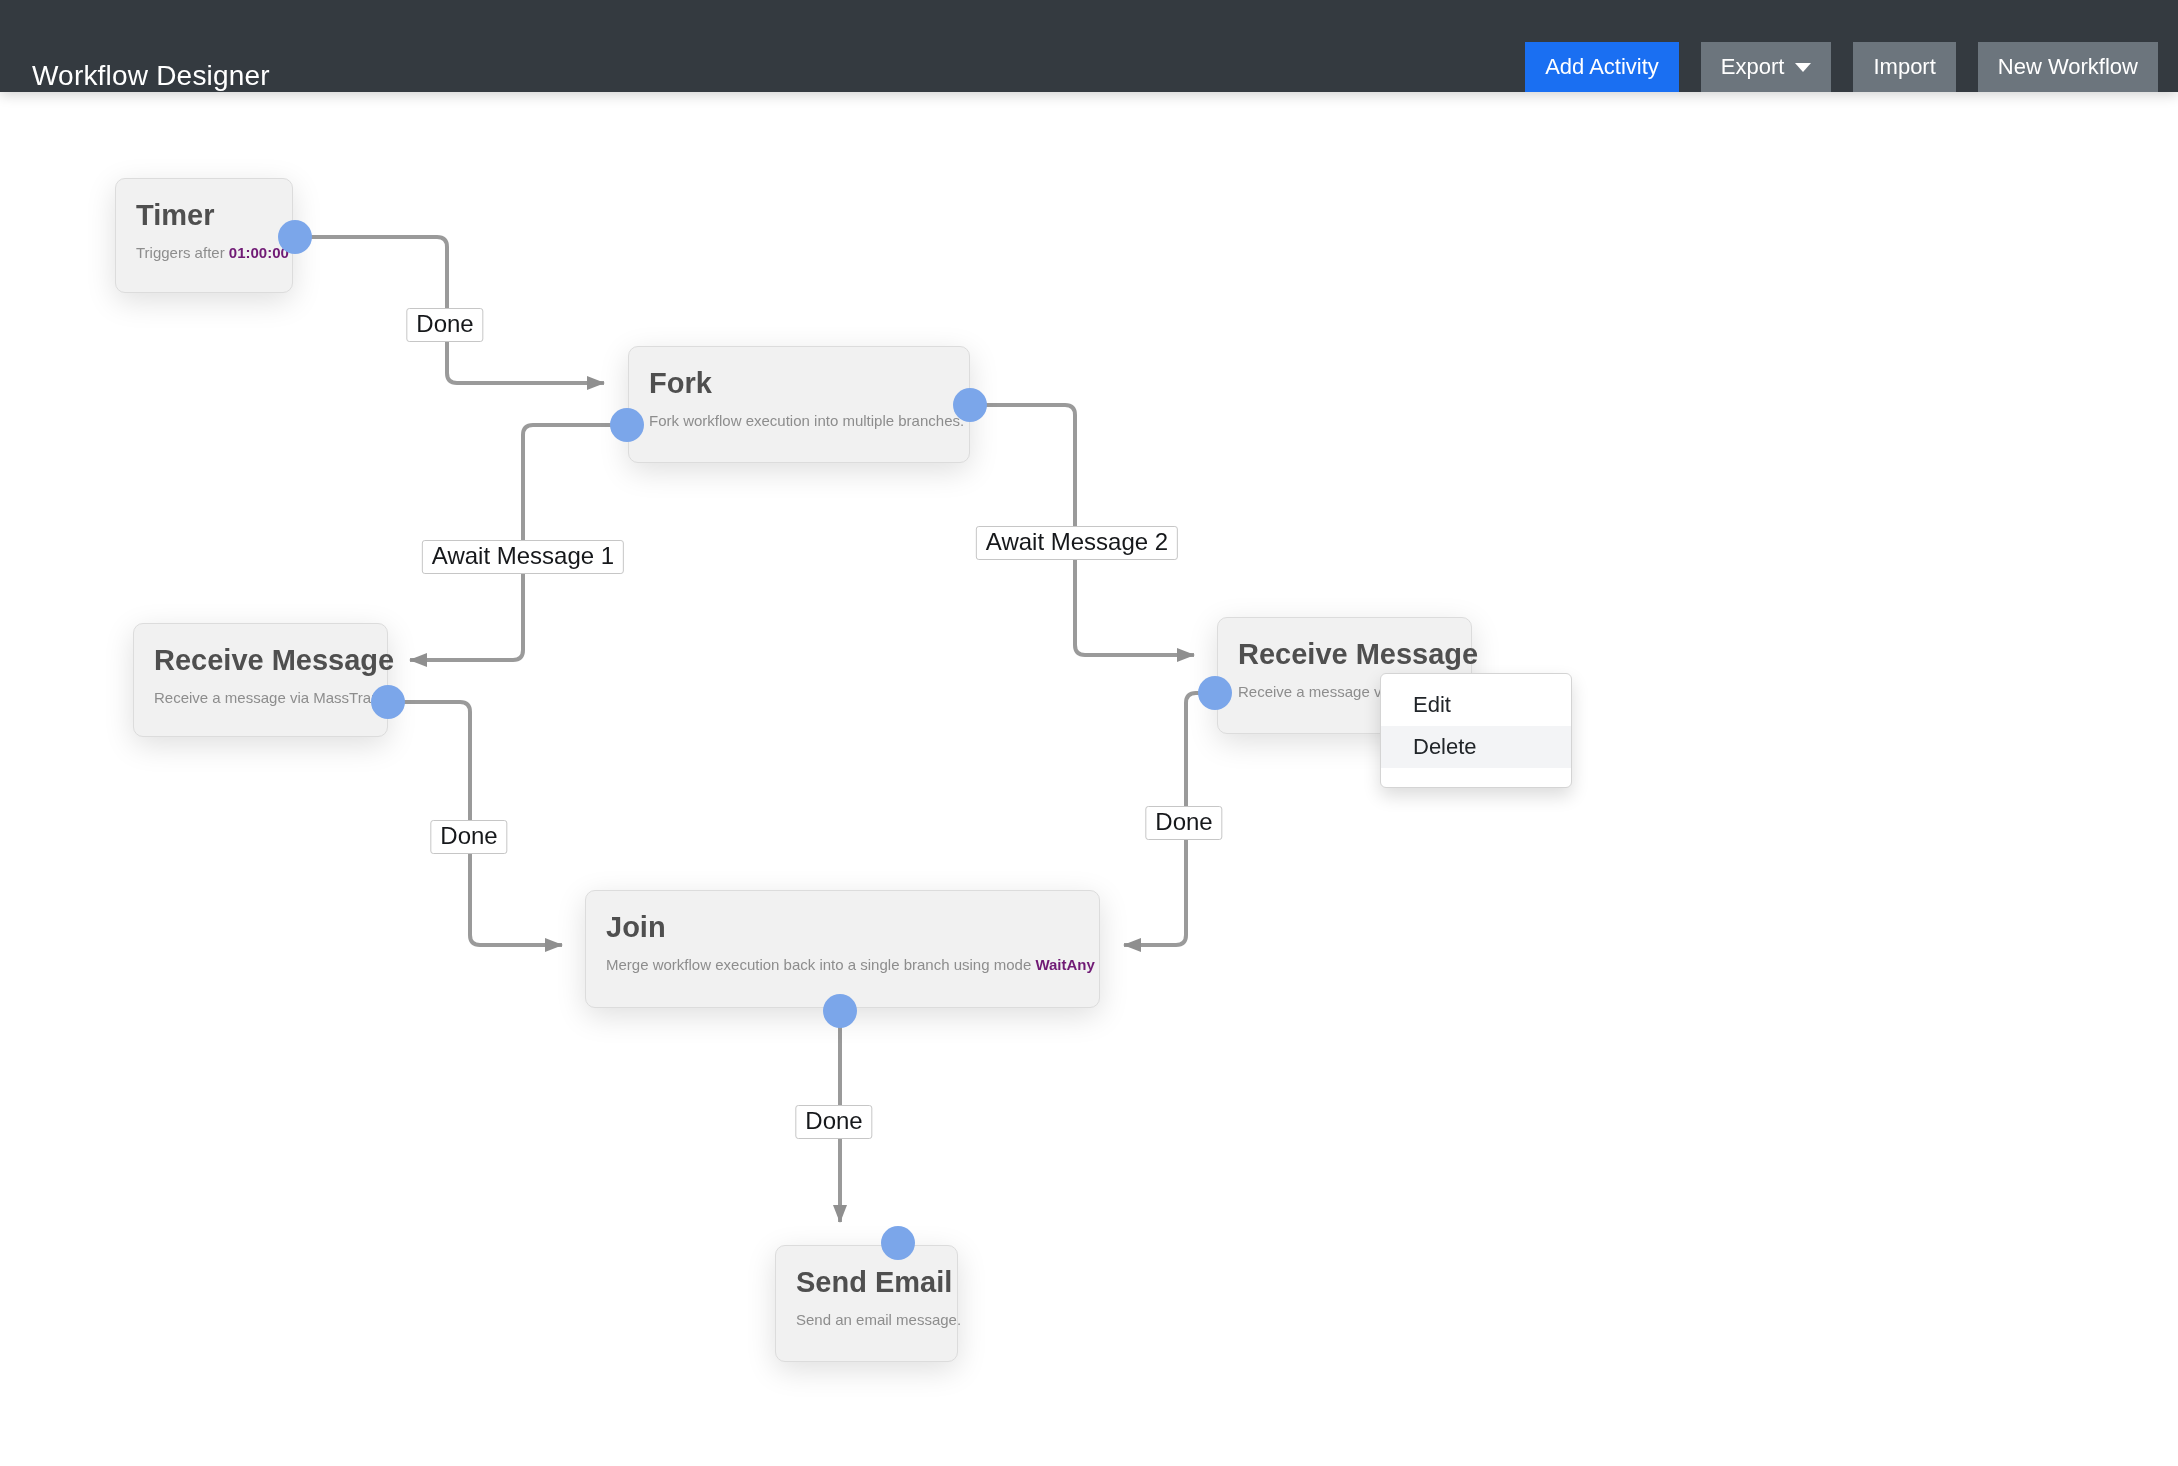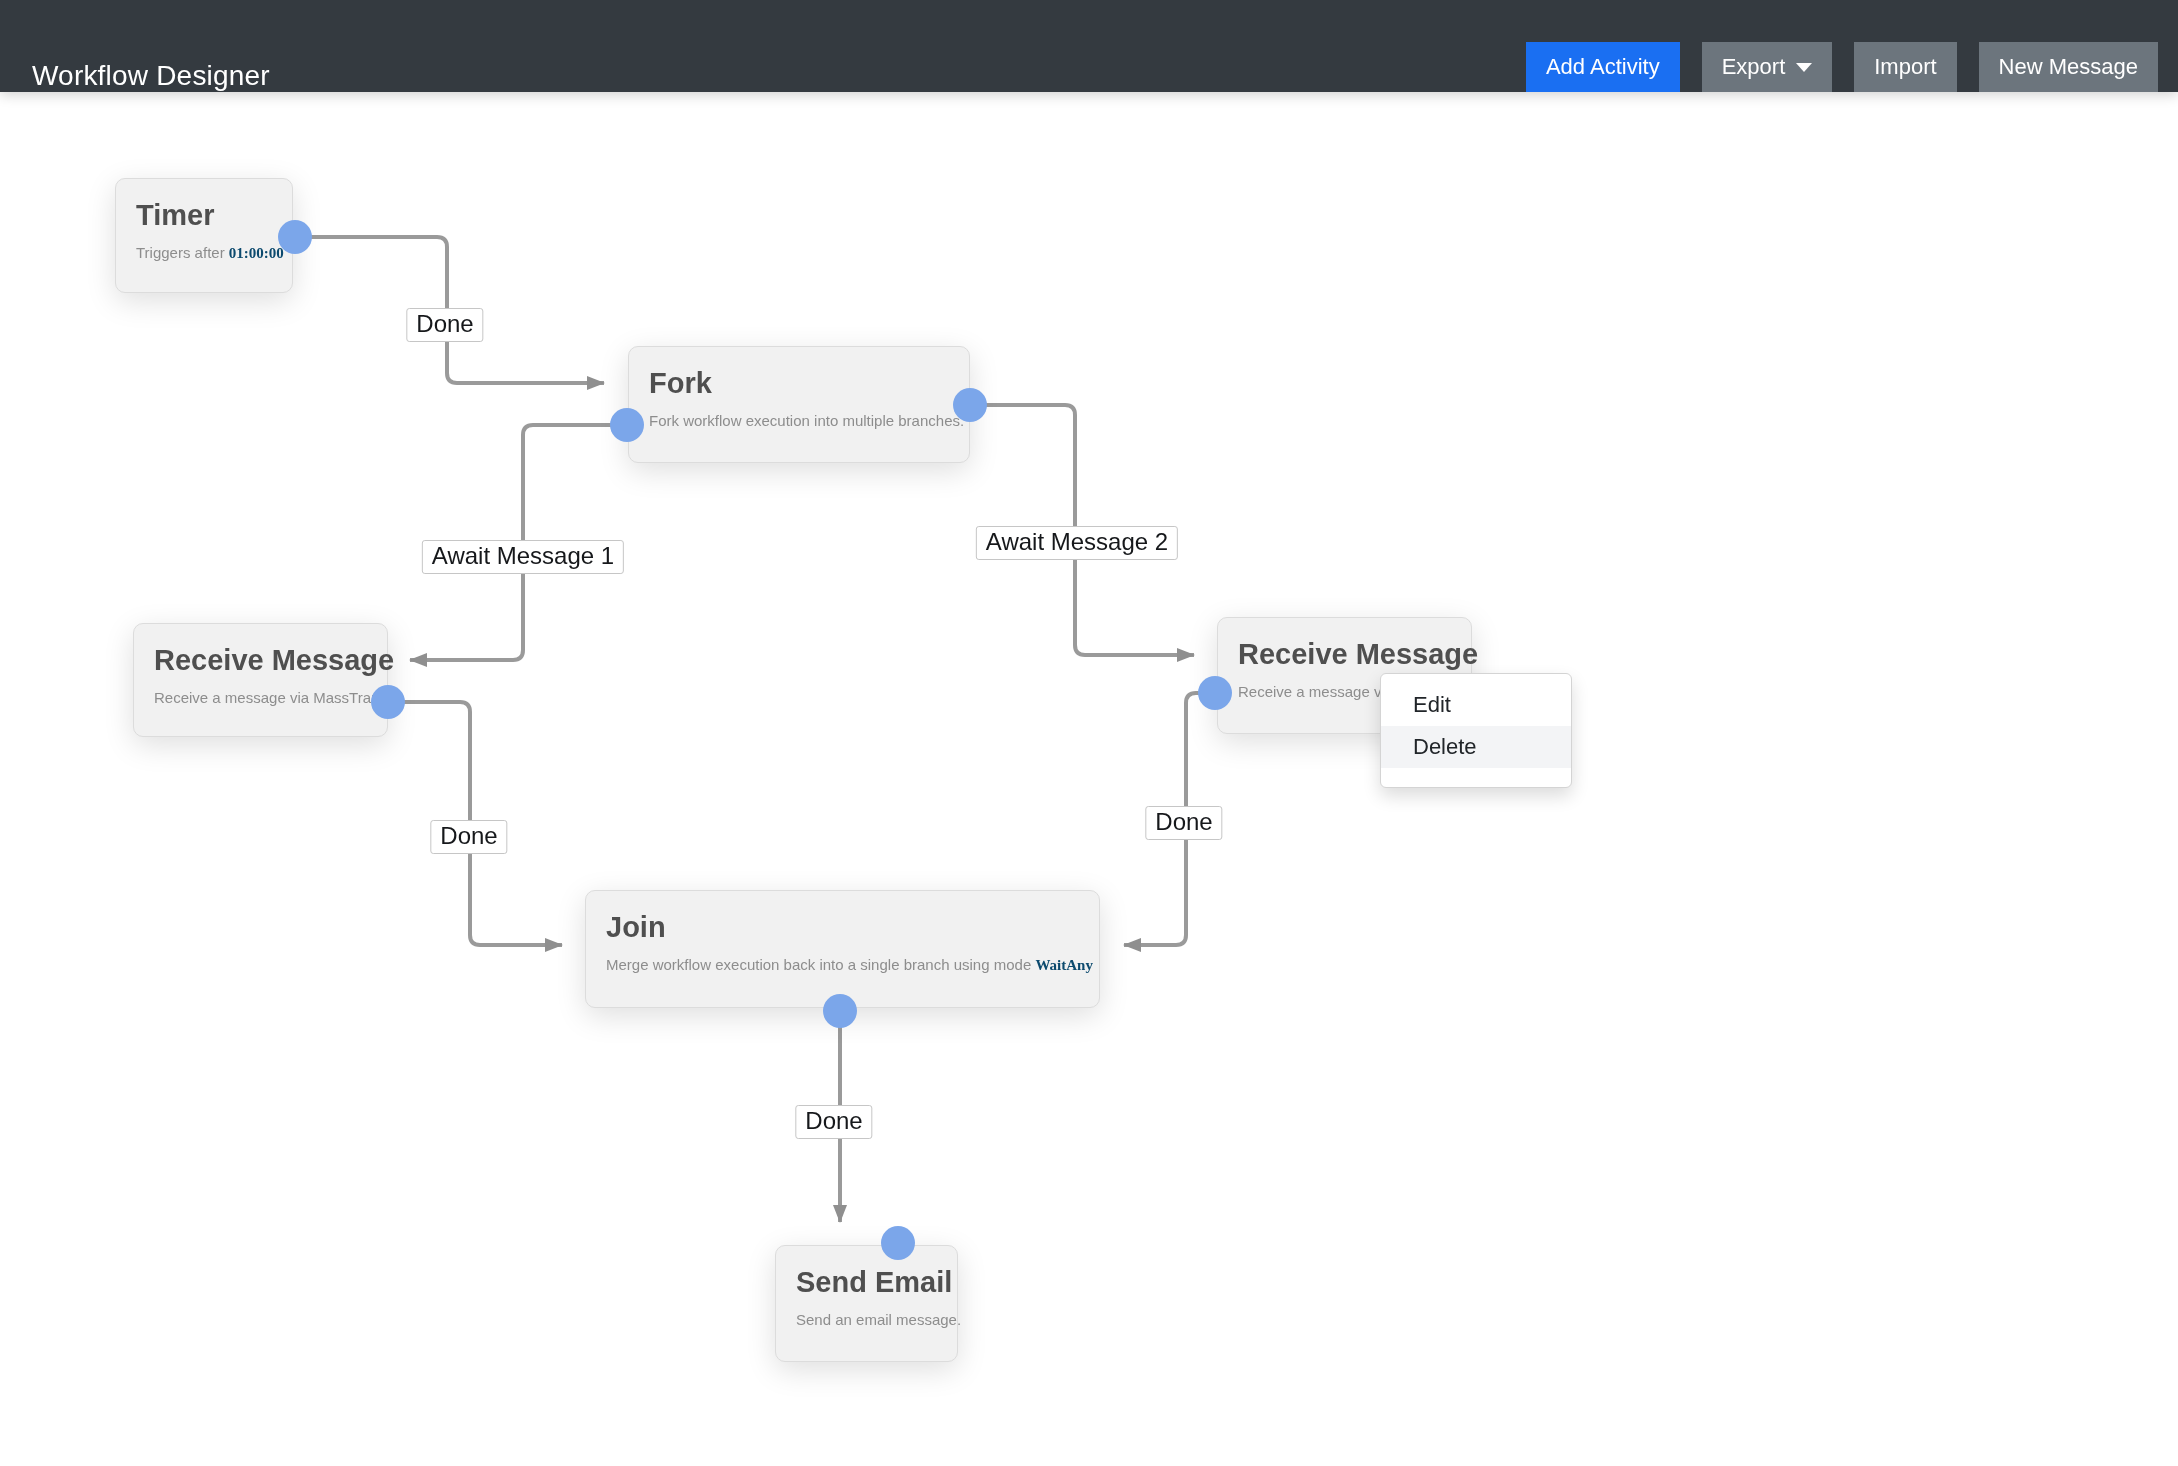--- a/index.html
+++ b/index.html
@@ -25,21 +25,21 @@
   
   .canvas { position:absolute; left:0; top:0; width:2178px; height:1466px; }
   svg.edges { position:absolute; left:0; top:0; width:2178px; height:1466px; z-index:1; }
 
   .node { position:absolute; background:#f1f1f1; border:1px solid #dcdcdc;
     border-radius:10px; box-shadow:0 8px 30px rgba(0,0,0,0.13); z-index:5;
     padding:16px 20px; cursor:move; }
   .node-title { font-size:29px; font-weight:600; color:#4f4f4f;
     margin-top:4px; white-space:nowrap; }
   .node-desc { font-size:15px; color:#8d8d8d; margin-top:12px; white-space:nowrap; }
-  .node-desc b { color:#0c4a6e; font-weight:700;font-family:Liberation Serif, serif; }
+  .node-desc b { color:#701a75; font-weight:700; }
 
   .dot { position:absolute; width:34px; height:34px; border-radius:50%;
     background:#7ba6ea; transform:translate(-50%,-50%); z-index:8; cursor:crosshair; }
 
   .edge-label { position:absolute; transform:translate(-50%,-50%);
     background:#ffffff; border:1px solid #c6c6c6; border-radius:3px;
     padding:1px 9px 3px 9px; font-size:24px; color:#16181b;
     white-space:nowrap; z-index:6; }
 
   
@@ -121,15 +121,15 @@
 
 <div class="navbar">
   <div class="brand">Workflow Designer</div>
   <div class="nav-buttons">
     <button class="btn btn-primary">Add Activity</button>
     <button class="btn btn-secondary">
       <span>Export</span>
       <span class="caret"></span>
     </button>
     <button class="btn btn-secondary">Import</button>
-    <button class="btn btn-secondary">New Message</button>
+    <button class="btn btn-secondary">New Workflow</button>
   </div>
 </div>
 
 </body></html>

